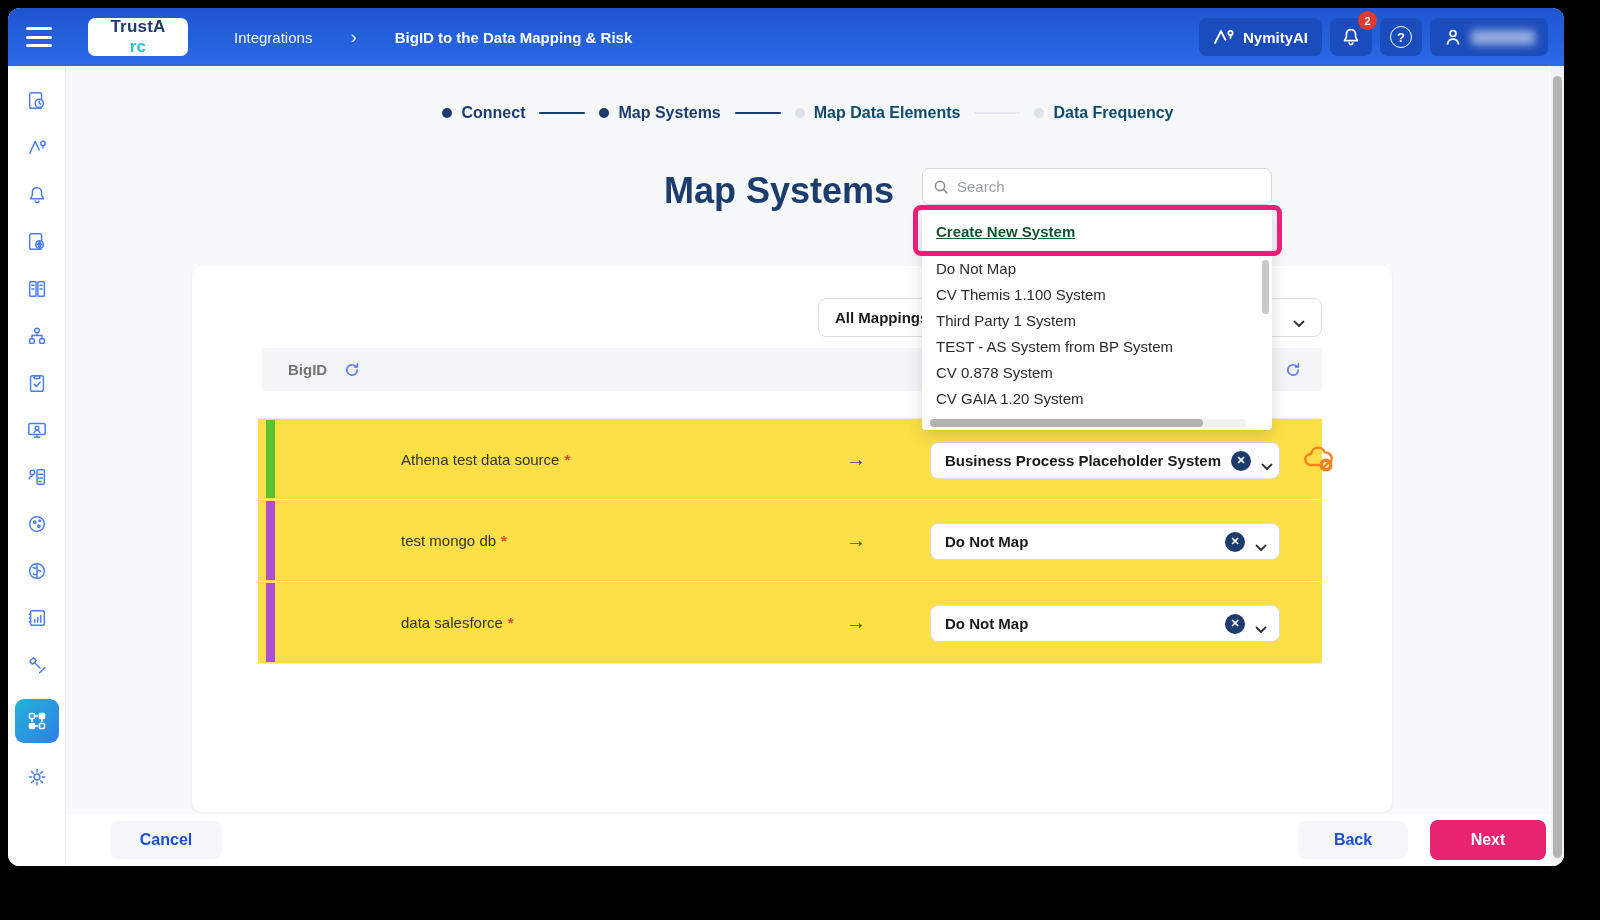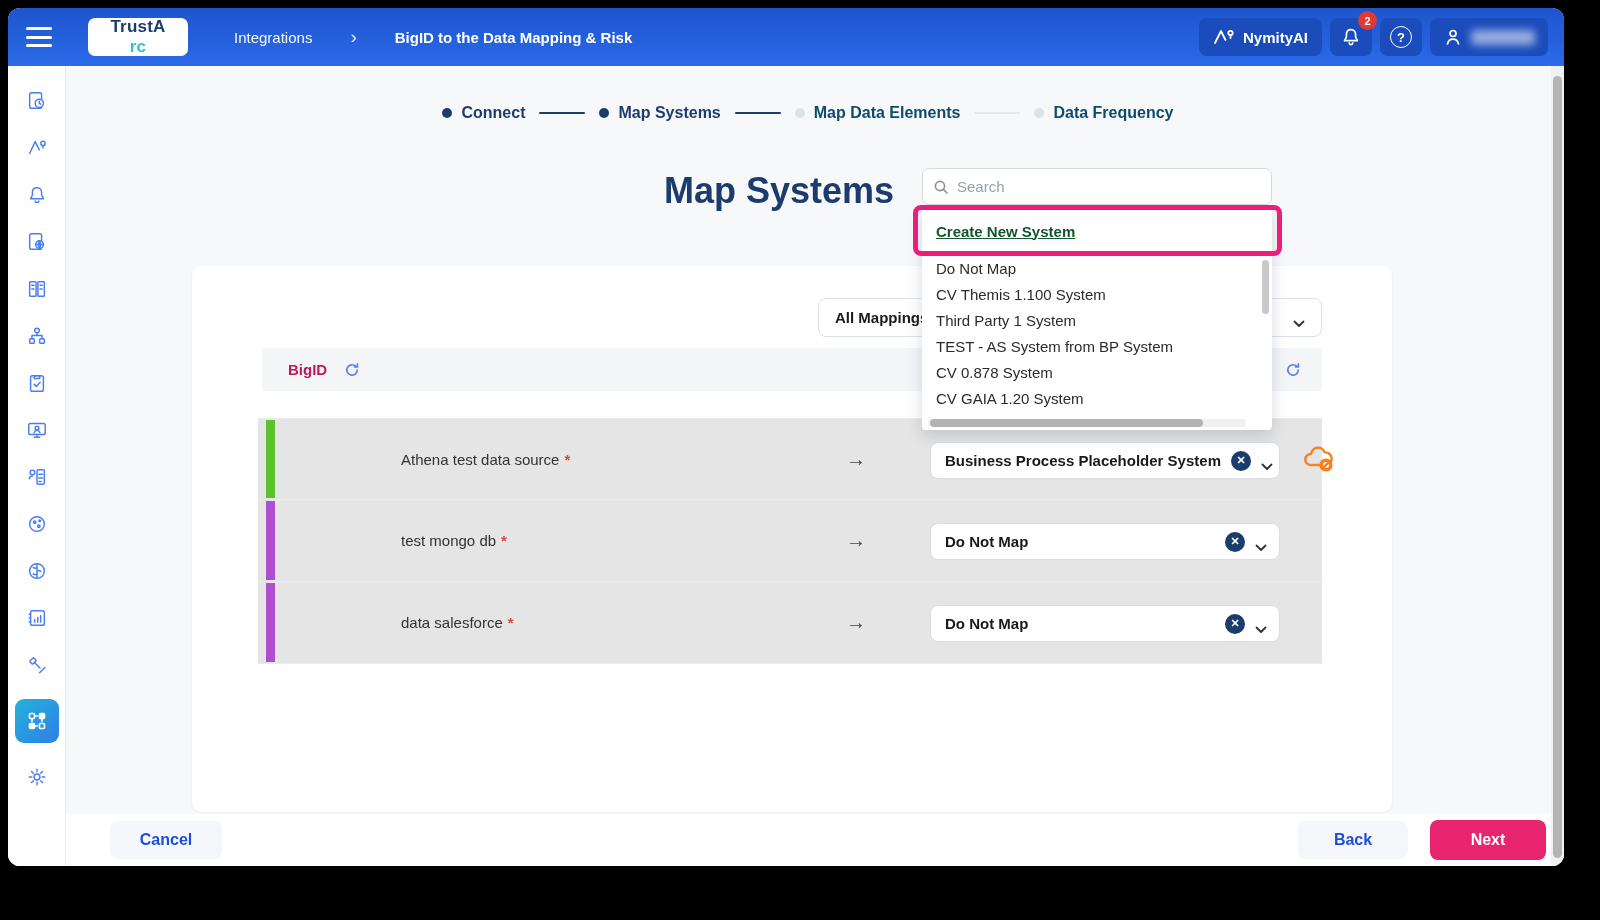--- a/index.html
+++ b/index.html
@@ -60,27 +60,27 @@
   .card { position:absolute; left:184px; top:258px; width:1200px; height:546px; background:#fff; border-radius:10px;
           box-shadow:0 1px 3px rgba(20,30,60,.06); z-index:1; }
 
   .filter-select { position:absolute; left:810px; top:290px; width:504px; height:39px; background:#fff;
                    border:1px solid #dcdfe4; border-radius:8px; display:flex; align-items:center; padding:0 16px;
                    font-size:15px; font-weight:600; color:#1a1a1a; cursor:pointer; z-index:2; }
   .filter-select .spacer { flex:1; }
 
   .bigid-bar { position:absolute; left:254px; top:340px; width:1060px; height:43px; background:#f4f5f7;
                display:flex; align-items:center; padding:0 20px 0 26px; z-index:2; }
-  .bigid-bar .col-label { font-size:15px; font-weight:800; color:#be185d; margin-right:16px; }
+  .bigid-bar .col-label { font-size:15px; font-weight:800; color:#737373; margin-right:16px; }
   .bigid-bar .spacer { flex:1; }
   .refresh-icon { width:18px; height:18px; cursor:pointer; }
   .refresh-icon svg { stroke:#5B7FF2; fill:none; stroke-width:1.7; stroke-linecap:round; }
 
   .rows { position:absolute; left:250px; top:410px; width:1064px; z-index:2; }
-  .map-row { position:relative; height:82px; border-bottom:1px solid #e9eaee; background:#e5e5e5; }
+  .map-row { position:relative; height:82px; border-bottom:1px solid #e9eaee; background:#fde047; }
   .map-row:first-child { border-top:1px solid #e9eaee; }
   .accent-bar { position:absolute; left:8px; top:1px; bottom:1px; width:9px; }
   .row-source { position:absolute; left:143px; top:0; bottom:0; display:flex; align-items:center; gap:5px;
                 font-size:15px; color:#333; }
   .req { color:#E5453C; font-weight:700; }
   .row-arrow { position:absolute; left:588px; top:0; bottom:0; display:flex; align-items:center; font-size:20px; color:#444; }
   .target-select { position:absolute; left:672px; top:23px; width:350px; height:37px; border:1px solid #d9dce1; border-radius:8px;
                    background:#fff; display:flex; align-items:center; padding:0 12px 0 14px; gap:10px; cursor:pointer; }
   .target-select .val { flex:1; font-size:15px; font-weight:600; color:#1a1a1a; white-space:nowrap; }
   .clear-icon { width:20px; height:20px; border-radius:50%; background:#1D3C6E; color:#fff; font-size:11px; font-weight:700;

